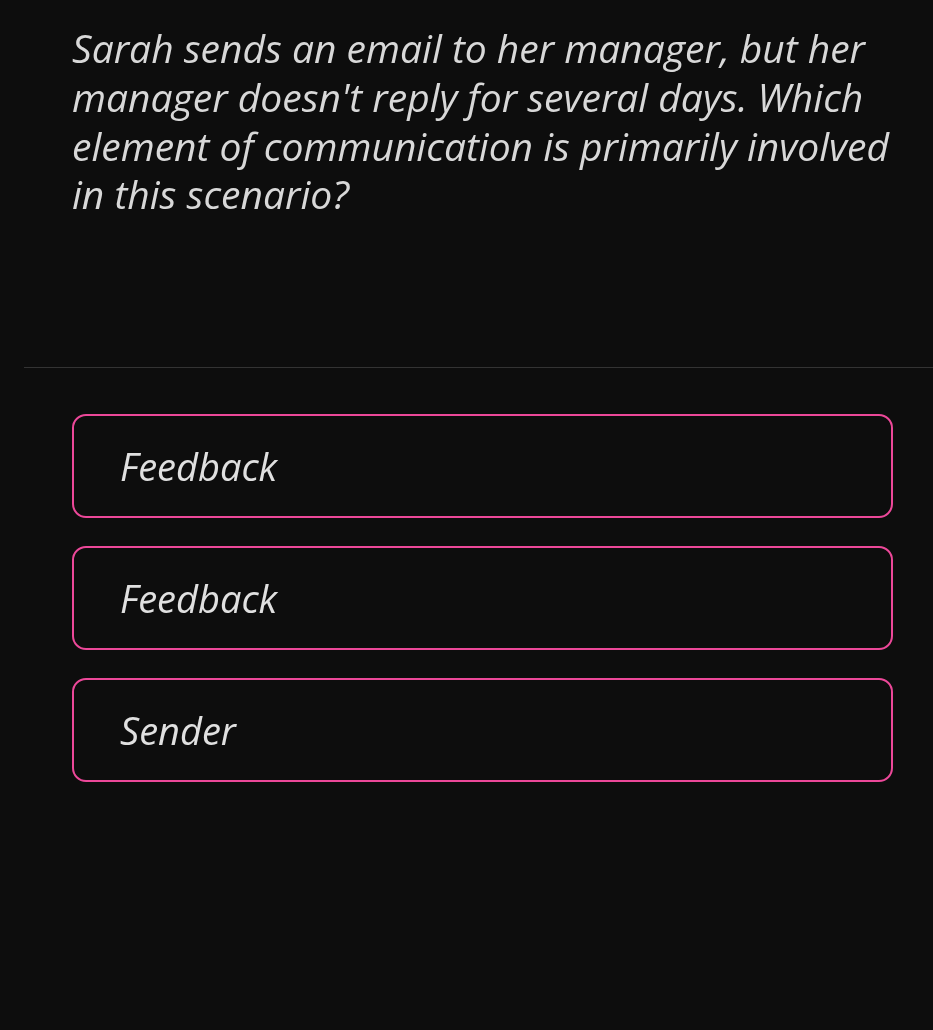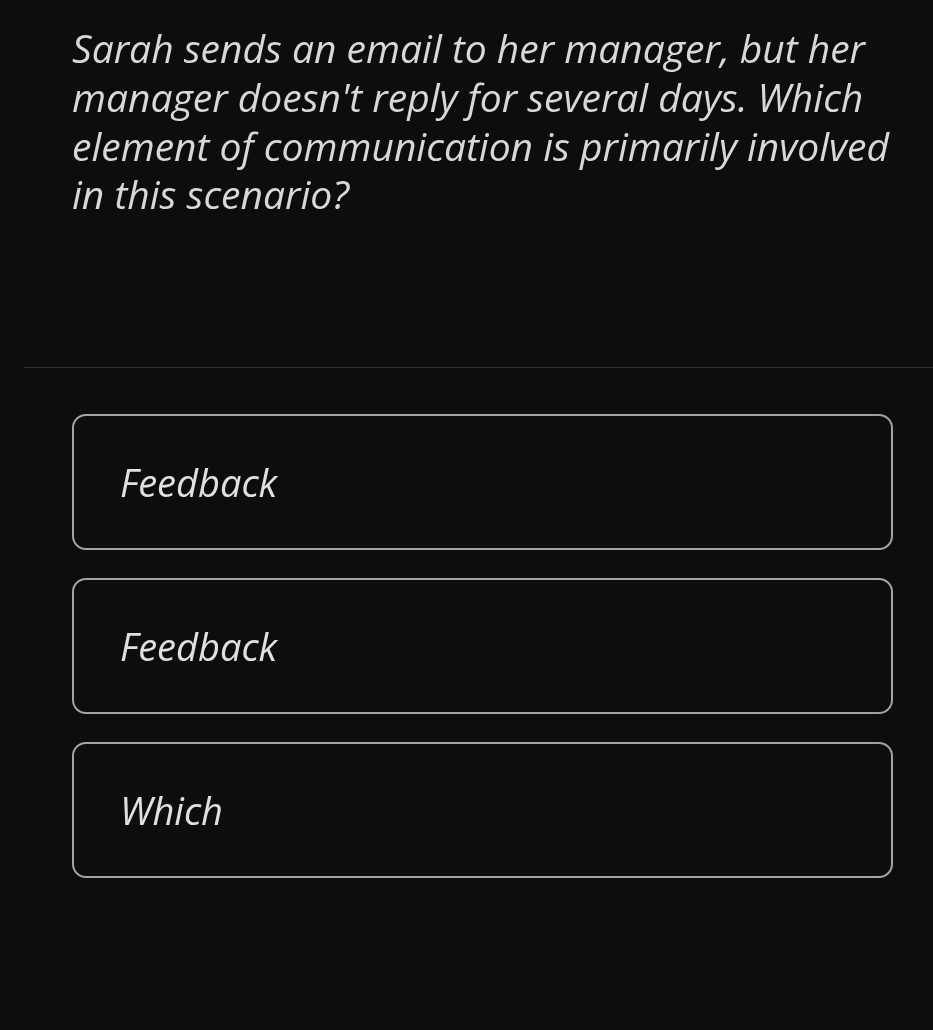--- a/index.html
+++ b/index.html
@@ -30,23 +30,23 @@
     .answer-section {
       padding: 30px 40px 0 40px;
     }
     .answer-prompt {
       font-size: 32px;
       font-weight: 700;
       color: #b0b0b0;
       margin-bottom: 35px;
     }
     .answer-option {
-      border: 2px solid #a3a3a3;
+      border: 2px solid #ec4899;
       border-radius: 14px;
-      padding: 32px 38px;
+      padding: 16px 38px;
       margin-bottom: 28px;
       cursor: pointer;
       background-color: transparent;
     }
     .answer-label {
       font-size: 38px;
       color: #e0e0e0;
       font-weight: 400;
     }
   </style>
@@ -62,15 +62,15 @@
   <div class="answer-option">
     <div class="answer-label">Feedback</div>
   </div>
 
   <div class="answer-option">
     <div class="answer-label">Feedback</div>
   </div>
 
 
   <div class="answer-option">
-    <div class="answer-label">Which</div>
+    <div class="answer-label">Sender</div>
   </div>
 </div>
 
 </body></html>

